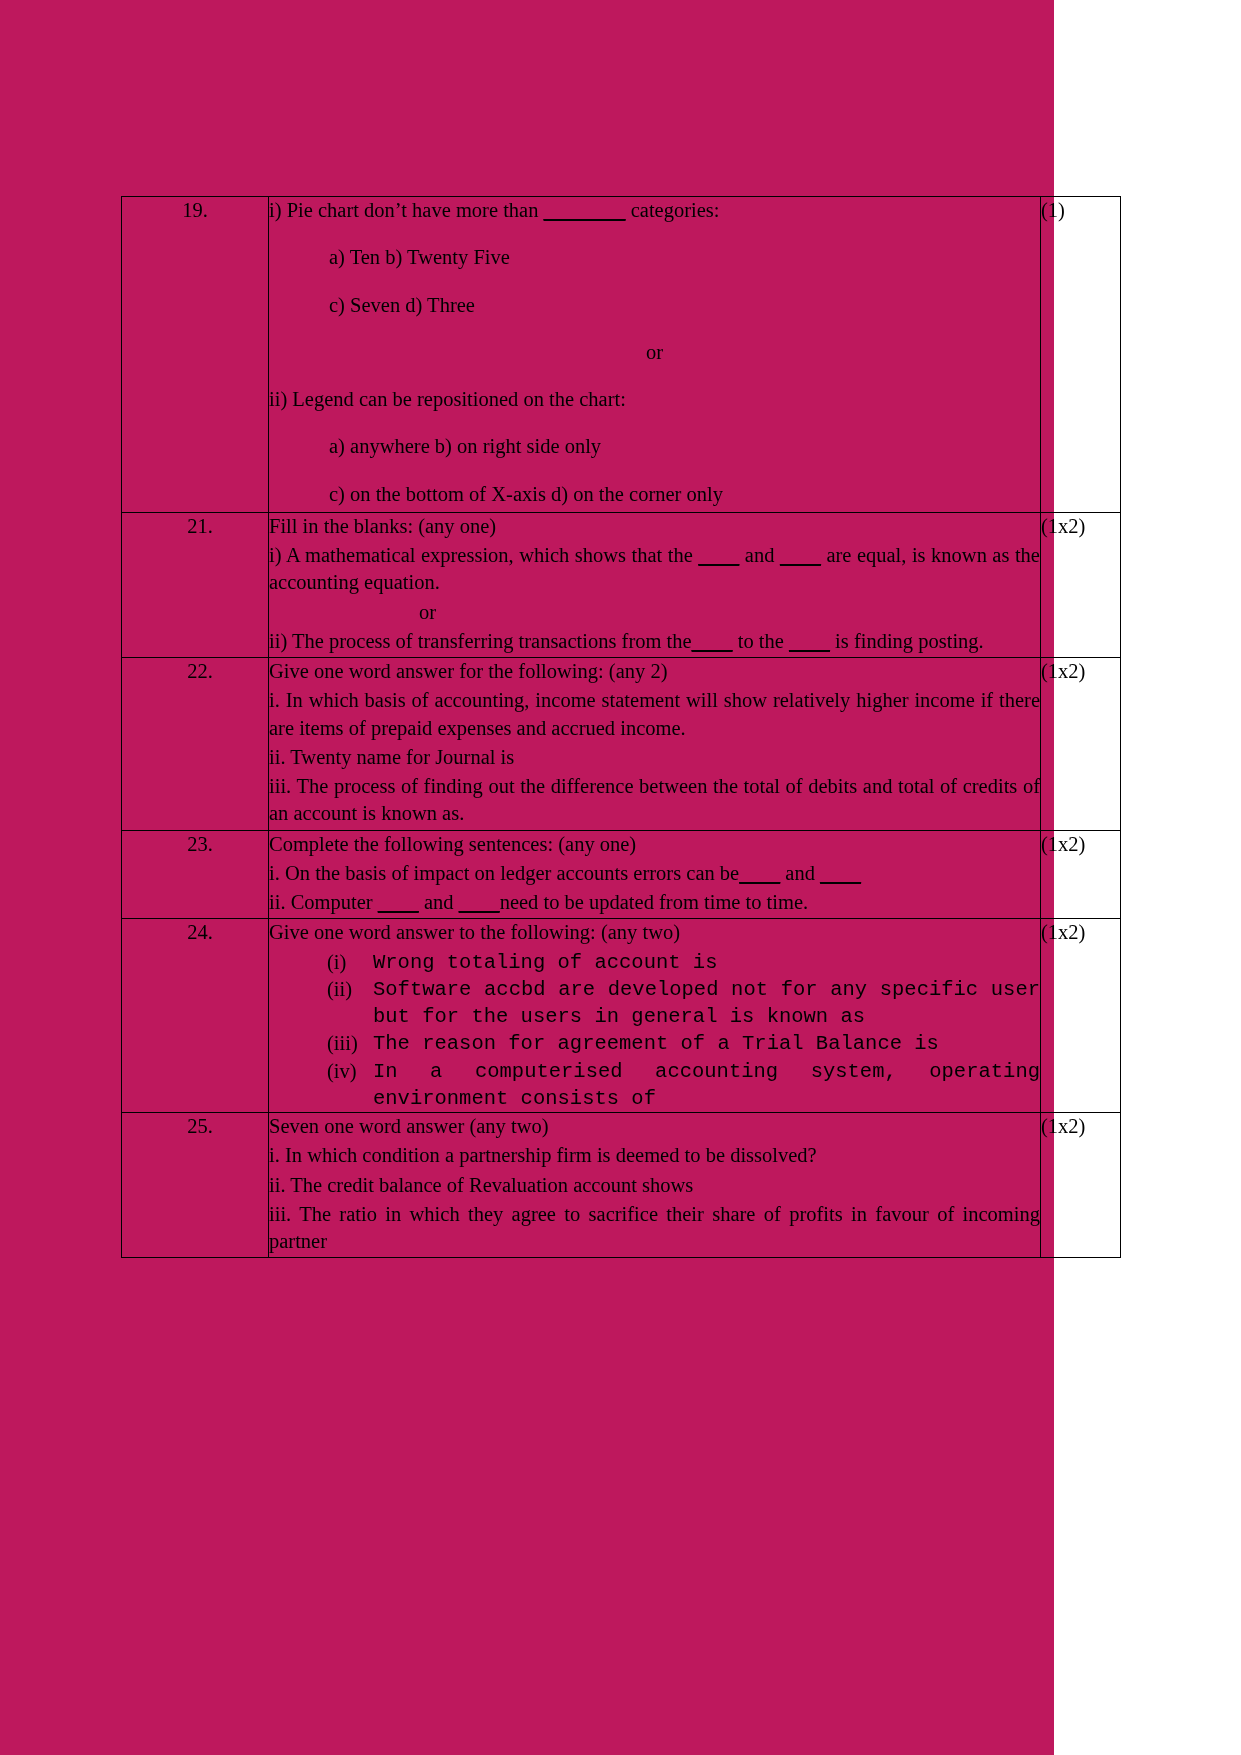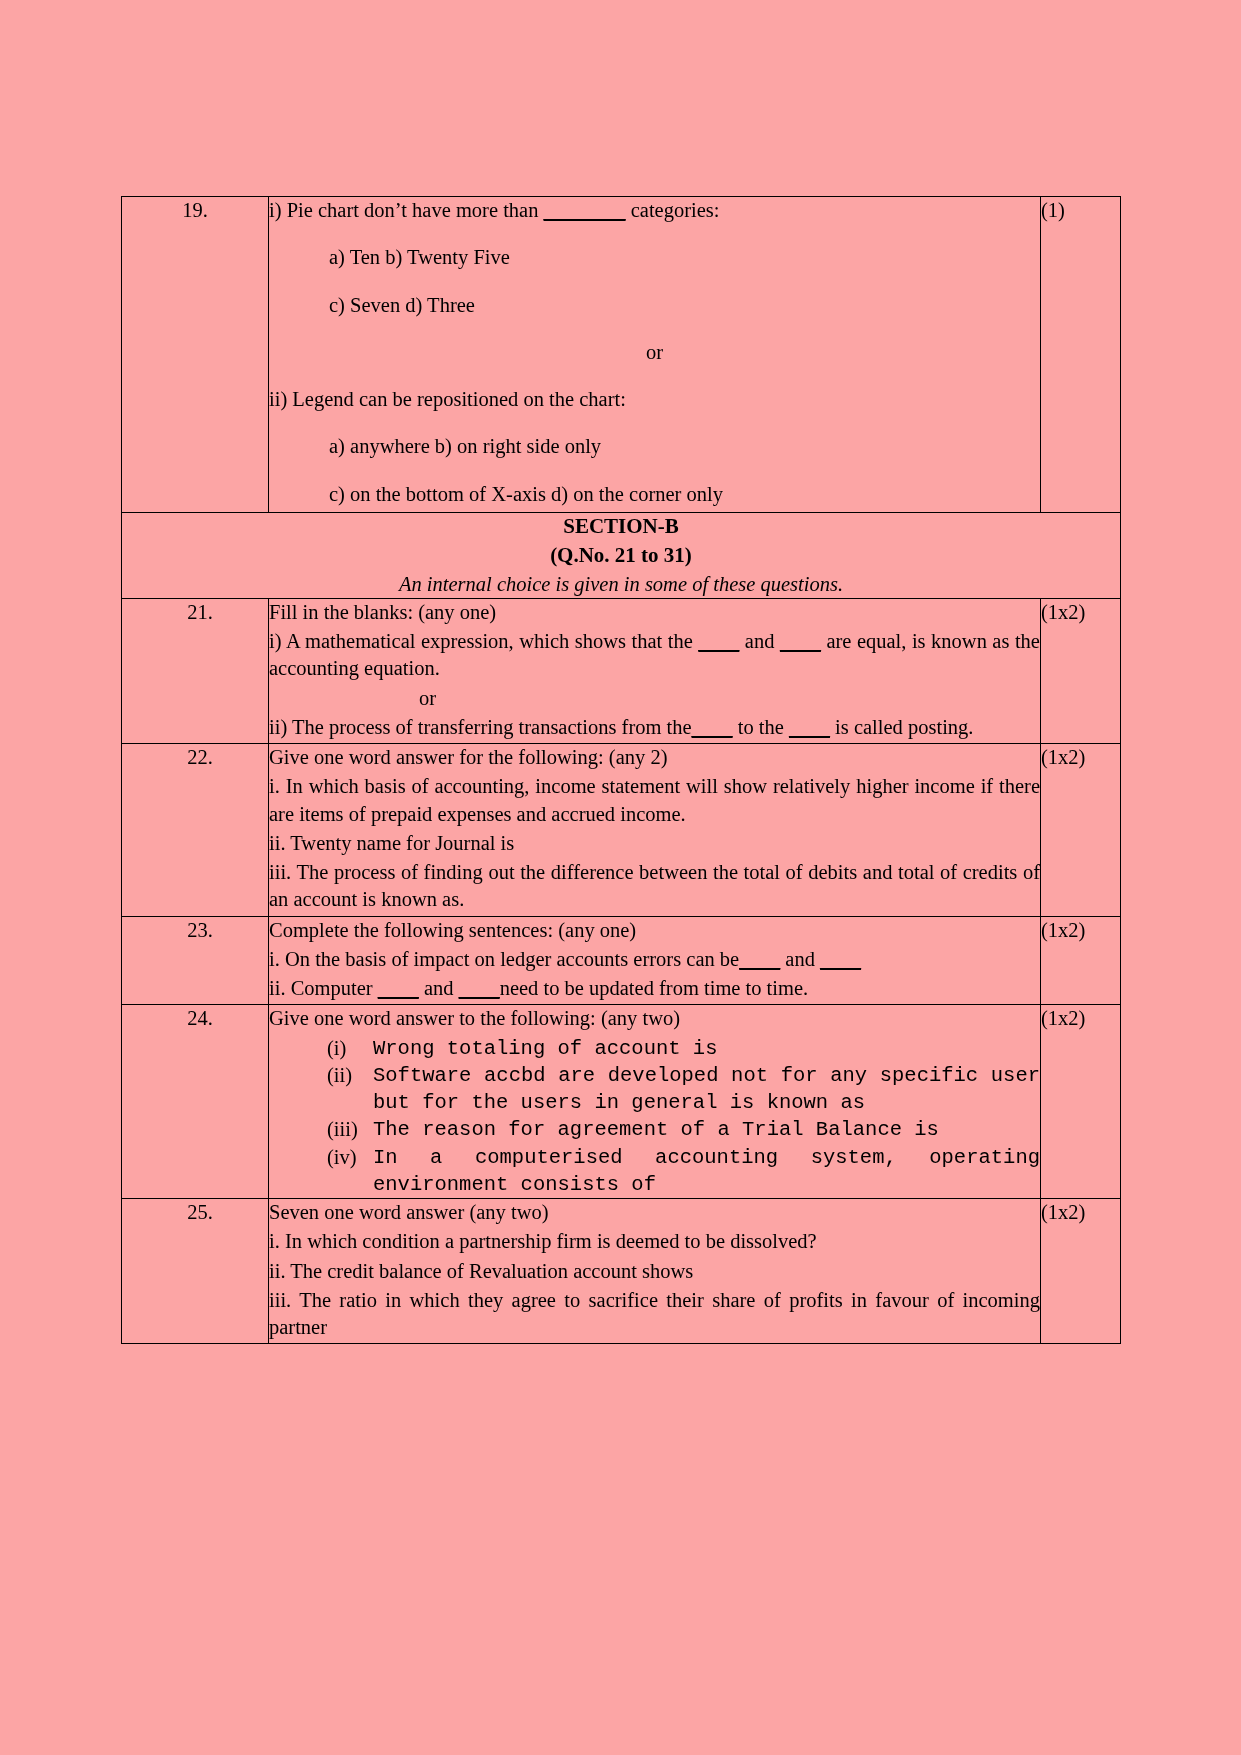--- a/index.html
+++ b/index.html
@@ -10,23 +10,23 @@
   }
   body {
     width: 1241px;
     height: 1755px;
     font-family: "Liberation Serif", "DejaVu Serif", serif;
     color: #000000;
     -webkit-font-smoothing: antialiased;
   }
   .page {
     position: relative;
-    width: 1241px;
+    width: 1054px;
     height: 1755px;
-    background: #fca5a5;
+    background: #be185d;
     box-sizing: border-box;
   }
   .sheet {
     position: absolute;
     left: 121px;
     top: 196px;
     width: 999px;
   }
   table.qtable {
     width: 999px;
@@ -135,35 +135,28 @@
             <p class="p opt">c) Seven d) Three</p>
             <p class="p or-center">or</p>
             <p class="p spaced">ii) Legend can be repositioned on the chart:</p>
             <p class="p opt">a) anywhere b) on right side only</p>
             <p class="p opt-last">c) on the bottom of X-axis d) on the corner only</p>
           </td>
           <td class="marks-cell">(1)</td>
         </tr>
 
 
-        <tr>
-          <td class="section-head" colspan="3">
-            <p class="s-title">SECTION-B</p>
-            <p class="s-range">(Q.No. 21 to 31)</p>
-            <p class="s-note">An internal choice is given in some of these questions.</p>
-          </td>
-        </tr>
 
         <tr>
           <td class="num-cell left">21.</td>
           <td class="body-cell">
             <p class="p">Fill in the blanks: (any one)</p>
             <p class="p just"><span>i) A mathematical expression, which shows that the </span><span class="blank">____</span><span> and </span><span class="blank">____</span><span> are equal, is known as the accounting equation.</span></p>
             <p class="p or-indent">or</p>
-            <p class="p just"><span>ii) The process of transferring transactions from the</span><span class="blank">____</span><span> to the </span><span class="blank">____</span><span> is called posting.</span></p>
+            <p class="p just"><span>ii) The process of transferring transactions from the</span><span class="blank">____</span><span> to the </span><span class="blank">____</span><span> is finding posting.</span></p>
           </td>
           <td class="marks-cell">(1x2)</td>
         </tr>
 
         <tr>
           <td class="num-cell left">22.</td>
           <td class="body-cell">
             <p class="p">Give one word answer for the following: (any 2)</p>
             <p class="p just">i. In which basis of accounting, income statement will show relatively higher income if there are items of prepaid expenses and accrued income.</p>
             <p class="p">ii. Twenty name for Journal is</p>

